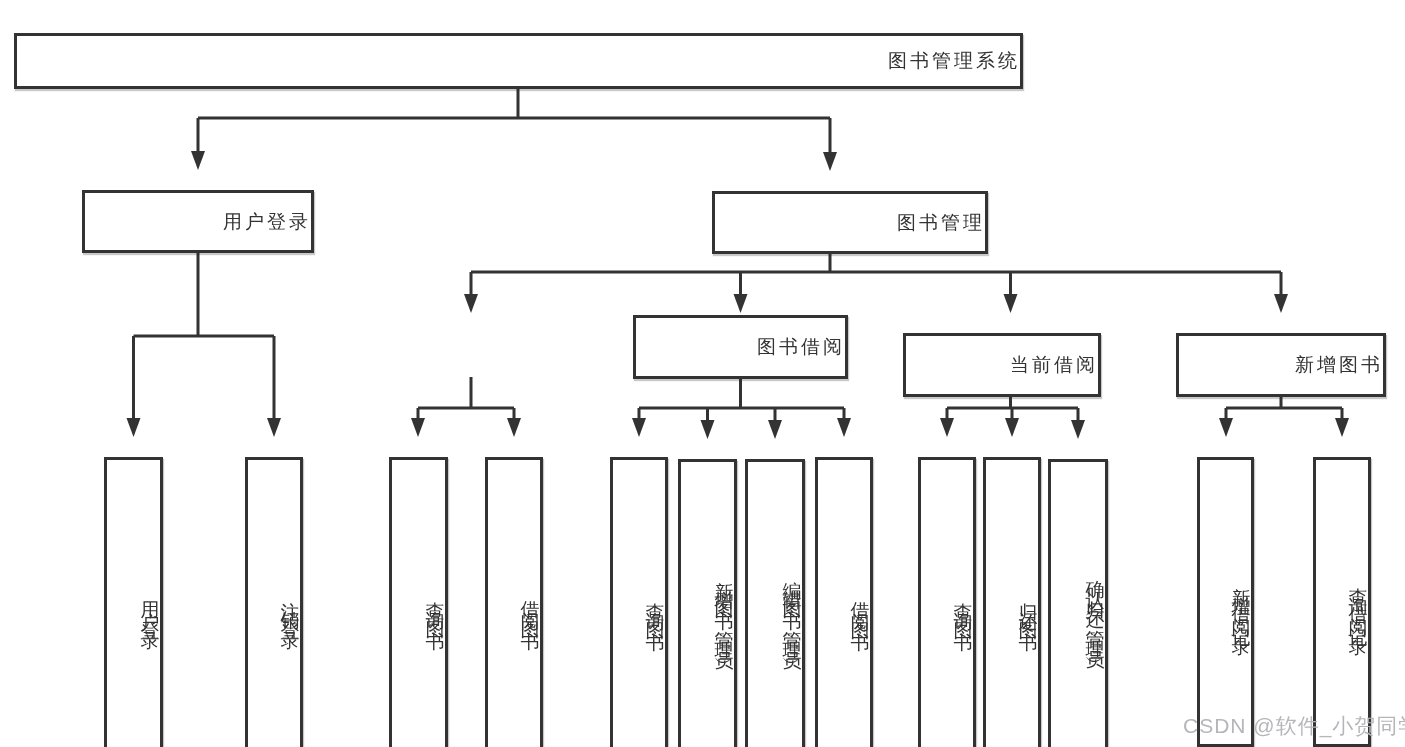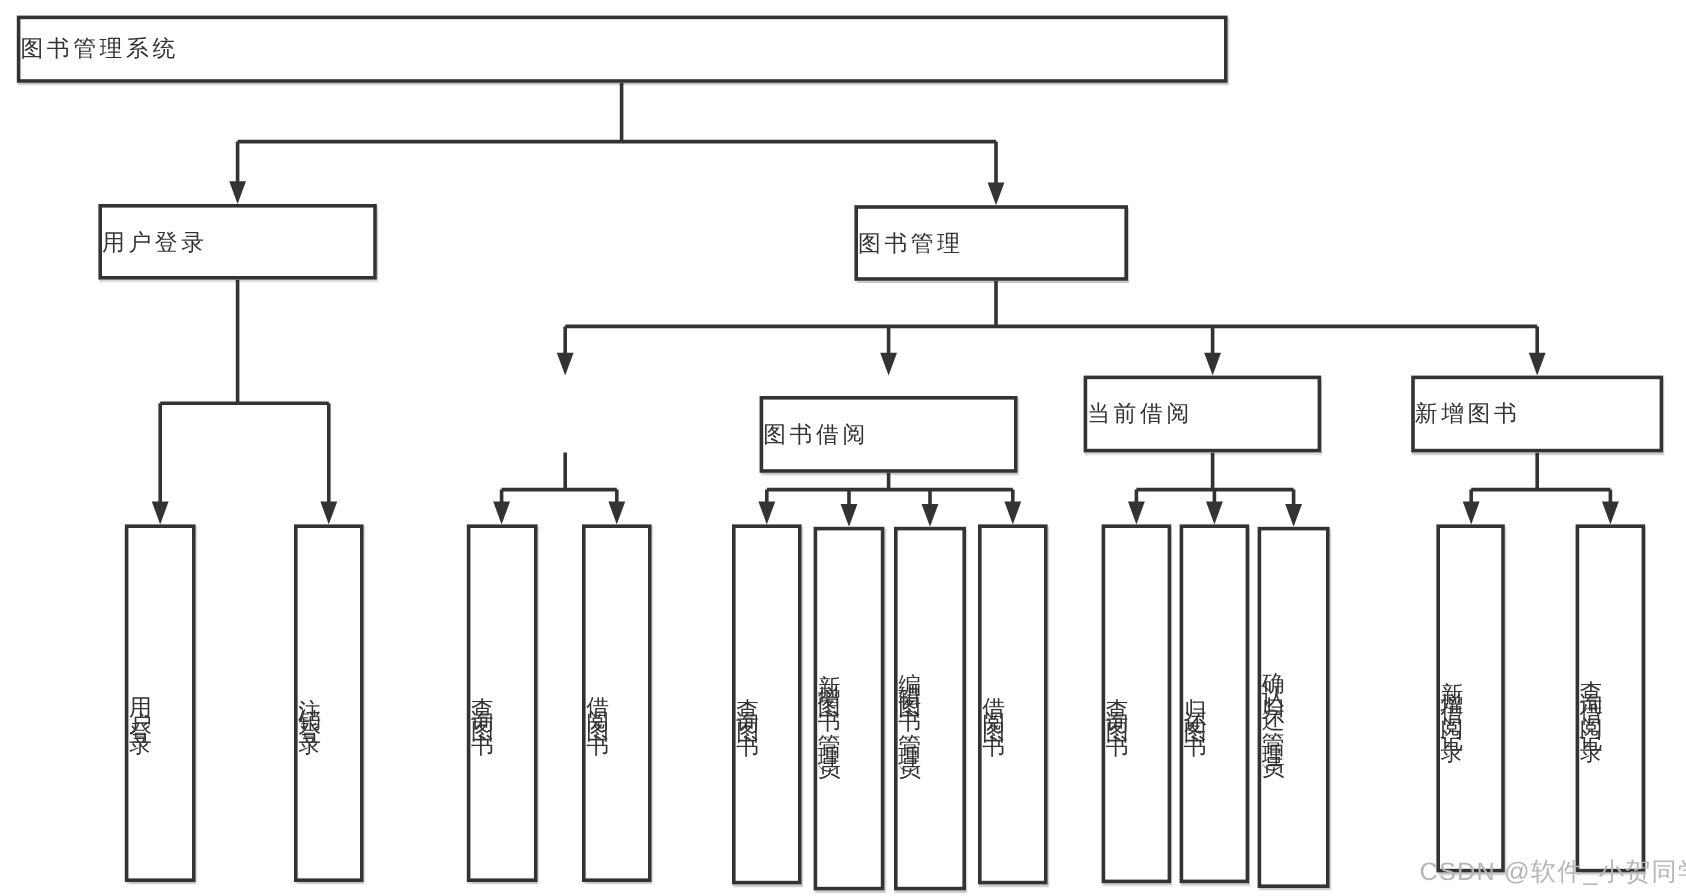--- a/index.html
+++ b/index.html
@@ -20,22 +20,23 @@
   #wires path{stroke:var(--line);stroke-width:3;fill:none;}
   #wires polygon{fill:var(--line);stroke:none;}
   .node{
     position:absolute;
     box-sizing:border-box;
     background:#ffffff;
     border:3px solid var(--line);
     box-shadow:1px 2px 1px rgba(40,40,40,0.25);
     display:flex;
     align-items:center;
-    justify-content:flex-start;
+    justify-content:flex-end;
     color:var(--text);
+    margin-top:20px;
   }
   .lbl{
     color:var(--text);
     font-size:19px;
     letter-spacing:3px;
     white-space:nowrap;
   }
   .lbl.v{
     writing-mode:vertical-rl;
     text-orientation:mixed;
@@ -102,25 +103,25 @@
     </g>
   </svg>
 
   <div class="node" style="left:14px;top:13px;width:1009px;height:56px">
     <span class="lbl h">图书管理系统</span>
   </div>
 
   <div class="node" style="left:82px;top:170px;width:232px;height:63px">
     <span class="lbl h">用户登录</span>
   </div>
-  <div class="node" style="left:712px;top:171px;width:228px;height:63px">
+  <div class="node" style="left:712px;top:171px;width:276px;height:63px">
     <span class="lbl h">图书管理</span>
   </div>
 
-  <div class="node" style="left:633px;top:330px;width:215px;height:64px">
+  <div class="node" style="left:633px;top:295px;width:215px;height:64px">
     <span class="lbl h">图书借阅</span>
   </div>
   <div class="node" style="left:903px;top:313px;width:198px;height:64px">
     <span class="lbl h">当前借阅</span>
   </div>
   <div class="node" style="left:1176px;top:313px;width:210px;height:64px">
     <span class="lbl h">新增图书</span>
   </div>
 
   <div class="node" style="left:104px;top:437px;width:59px;height:298px">

